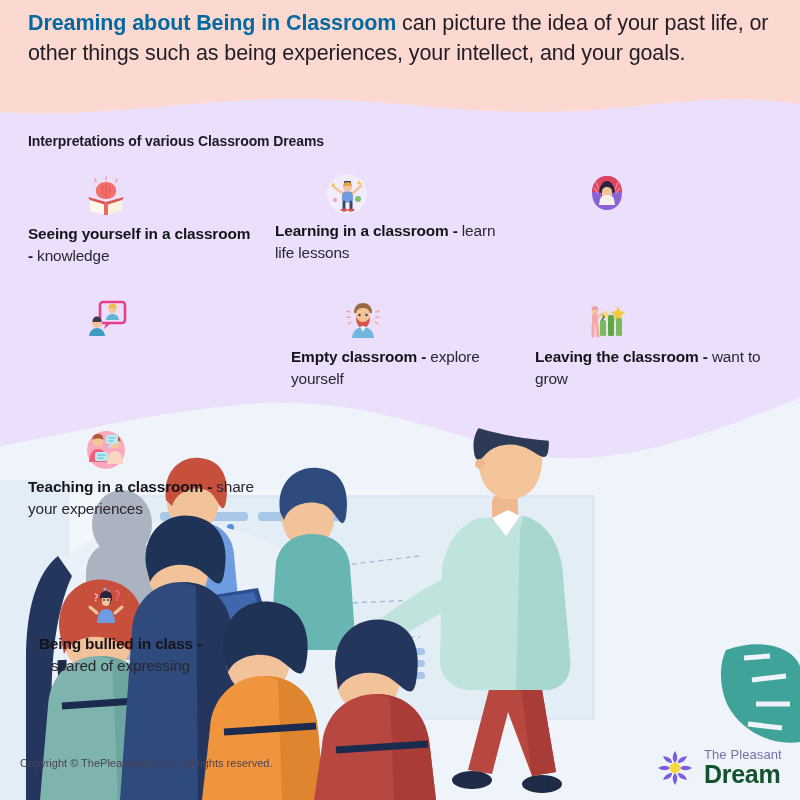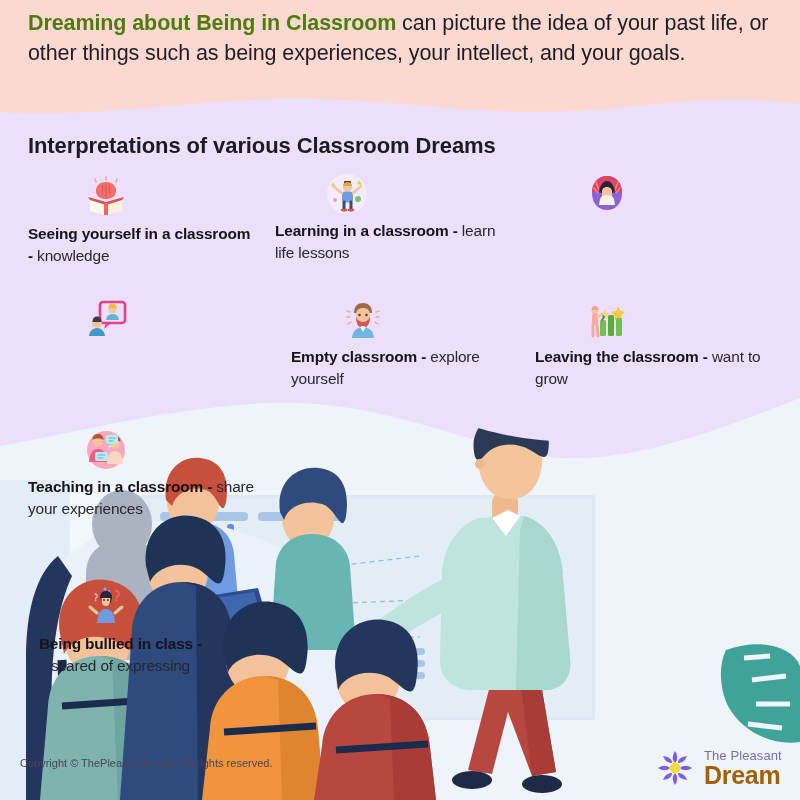--- a/index.html
+++ b/index.html
@@ -54,31 +54,31 @@
     position: absolute;
     left: 28px;
     top: 8px;
     width: 748px;
     font-size: 21.5px;
     line-height: 30px;
     color: #201c26;
     letter-spacing: -0.1px;
   }
   .header-text .hl {
-    color: #4d7c0f;
+    color: #0369a1;
     font-weight: bold;
     margin-top: 40px;
   }
 
   
   .section-title {
     position: absolute;
     left: 28px;
     top: 133px;
-    font-size: 22px;
+    font-size: 14px;
     font-weight: bold;
     color: #1d1a22;
     letter-spacing: -0.1px;
   }
 
   
   .item {
     position: absolute;
   }
   .item-icon {
@@ -116,36 +116,35 @@
     font-size: 10.5px;
     color: #9990ad;
     line-height: 15px;
     margin-top: 40px;
   }
   .logo {
     position: absolute;
     left: 655px;
     top: 748px;
     display: flex;
-    align-items: center;
     gap: 9px;
   }
   .logo-mark { width: 40px; height: 40px; display: block; }
   .logo-words { line-height: 1; }
   .logo-line1 {
     font-size: 13px;
     color: #7b6fa8;
     letter-spacing: 0.1px;
     display: block;
     margin-bottom: 1px;
   }
   .logo-line2 {
     font-size: 25px;
     font-weight: bold;
-    color: #a16207;
+    color: #14532d;
     letter-spacing: -0.3px;
     display: block;
   }
 </style>
 </head>
 <body>
 
 <div class="canvas">
 
   <div class="bg-lavender"></div>

